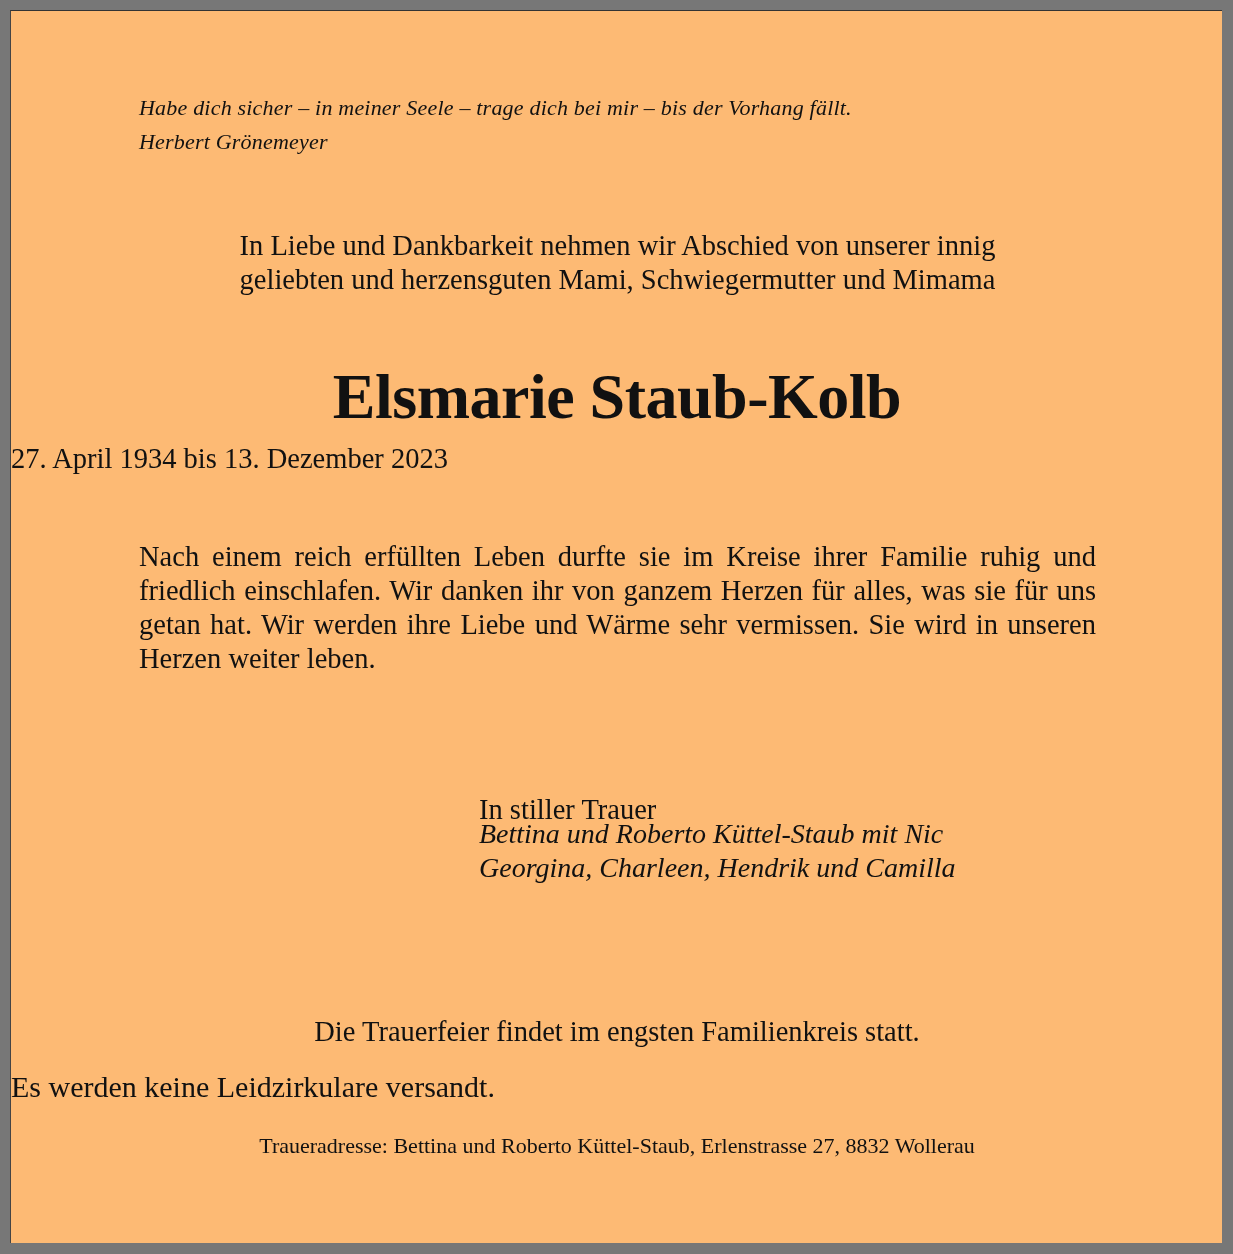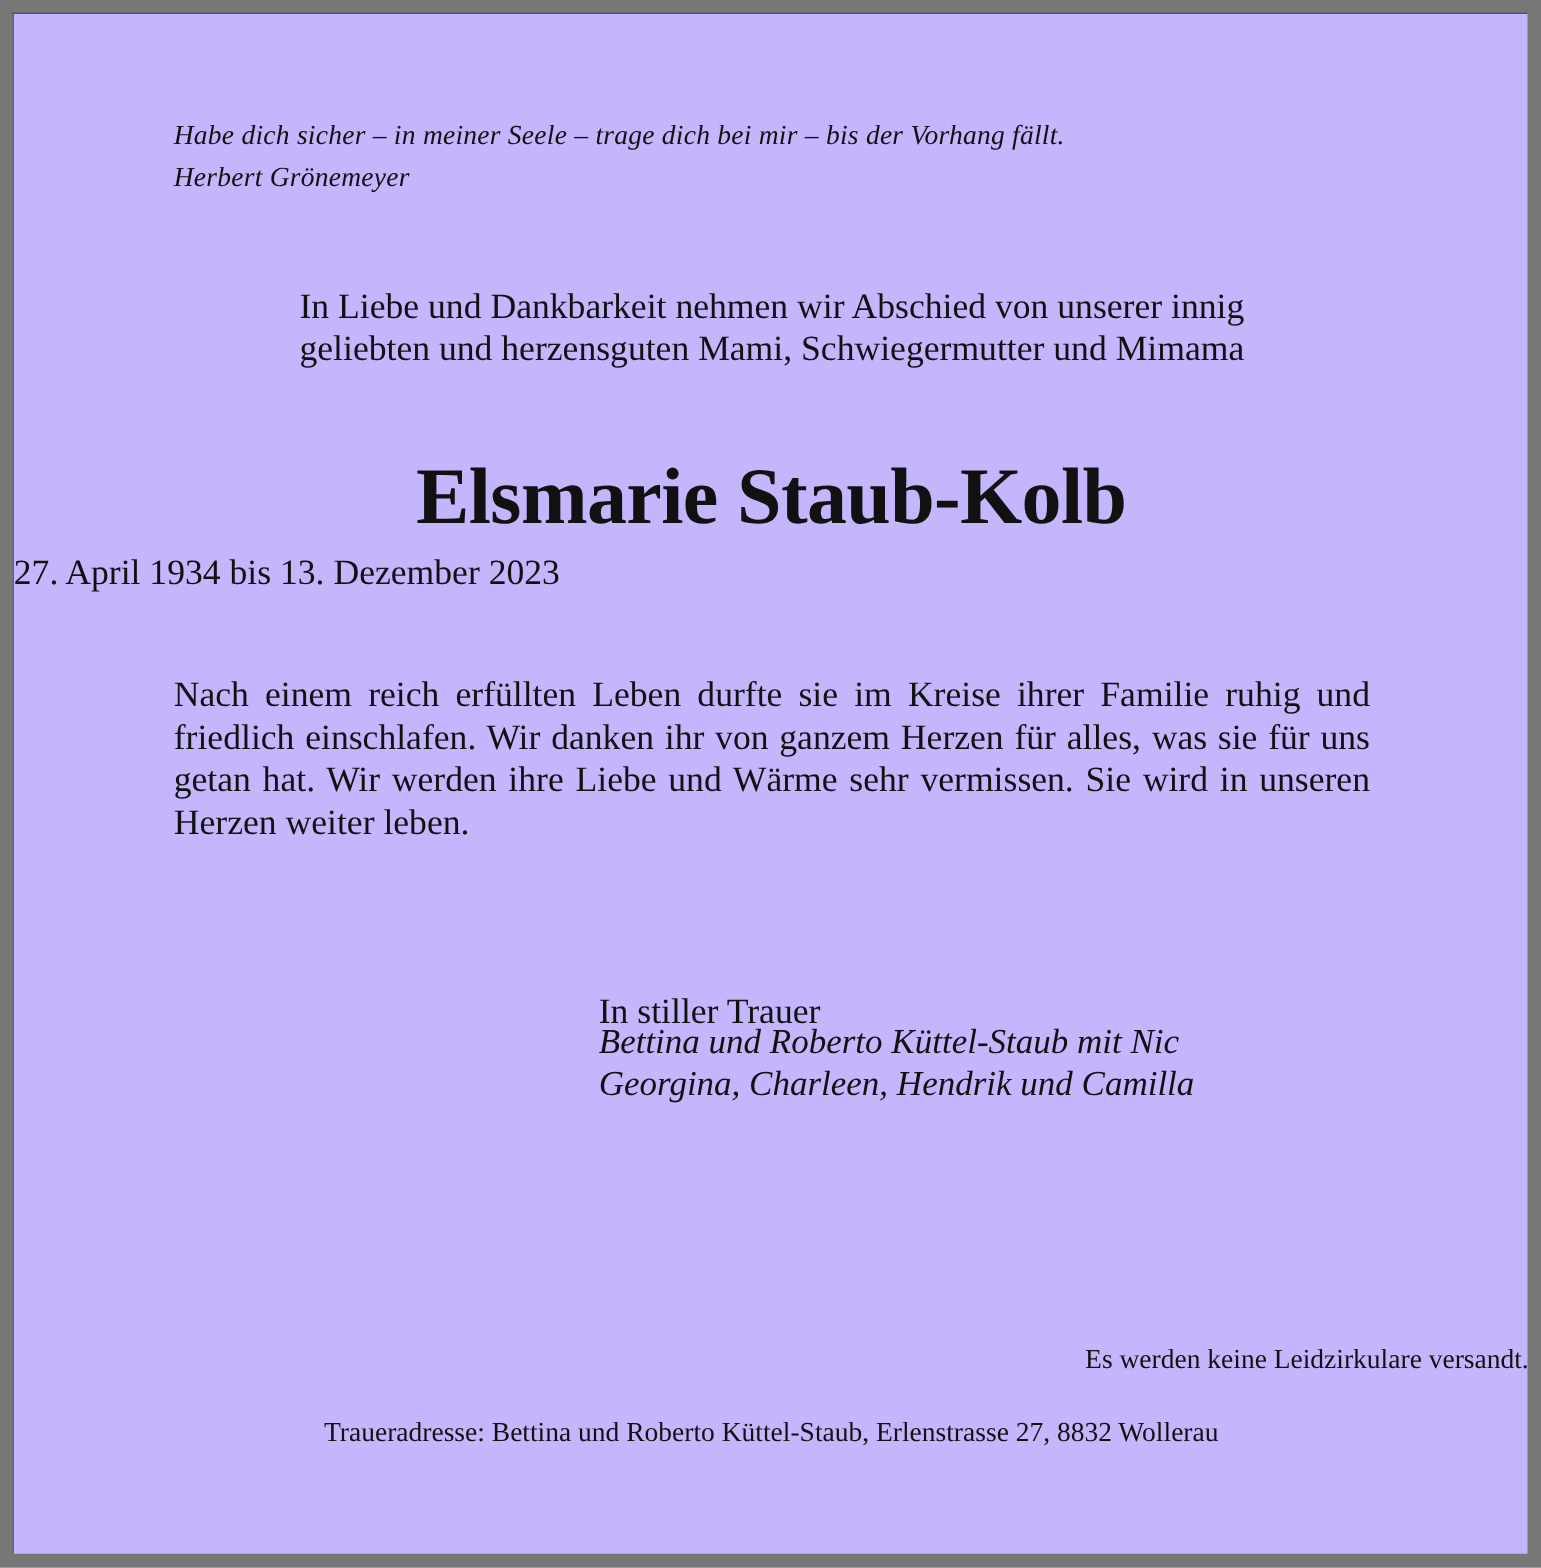--- a/index.html
+++ b/index.html
@@ -8,21 +8,21 @@
       background: #777777;
       position: relative;
       overflow: hidden;
       font-family: "Liberation Serif", "DejaVu Serif", serif;
       color: #111111;
     }
     .page {
       position: absolute;
       left: 10px; top: 10px;
       width: 1212px; height: 1233px;
-      background: #c4b5fd;
+      background: #fdba74;
       border-top: 1px solid #333;
       border-left: 1px solid #444;
       box-sizing: border-box;
     }
     .abs { position: absolute; white-space: nowrap; }
     .quote {
       left: 128px; top: 80px;
       font-style: italic;
       font-size: 22px;
       line-height: 34px;
@@ -71,22 +71,22 @@
     }
     .mourners .indent { padding-left: 33px; }
     .ceremony {
       left: 0; width: 1212px; top: 1003px;
       text-align: center;
       font-size: 28.5px;
       line-height: 36px;
     }
     .no-circular {
       left: 0; width: 1212px; top: 1058px;
-      text-align: right;
-      font-size: 22px;
+      text-align: left;
+      font-size: 30px;
       line-height: 36px;
     }
     .address {
       left: 0; width: 1212px; top: 1120px;
       text-align: center;
       font-size: 22px;
       line-height: 30px;
     }
   </style>
 </head>
@@ -110,18 +110,19 @@
 
   <div class="abs body-text">Nach einem reich erfüllten Leben durfte sie im Kreise ihrer Familie ruhig und friedlich einschlafen. Wir danken ihr von ganzem Herzen für alles, was sie für uns getan hat. Wir werden ihre Liebe und Wärme sehr vermissen. Sie wird in unseren Herzen weiter leben.</div>
 
   <div class="abs mourn-heading">In stiller Trauer</div>
 
   <div class="abs mourners">
     <div>Bettina und Roberto Küttel-Staub mit Nic</div>
     <div>Georgina, Charleen, Hendrik und Camilla</div>
   </div>
 
+  <div class="abs ceremony">Die Trauerfeier findet im engsten Familienkreis statt.</div>
 
   <div class="abs no-circular">Es werden keine Leidzirkulare versandt.</div>
 
   <div class="abs address">Traueradresse: Bettina und Roberto Küttel-Staub, Erlenstrasse 27, 8832 Wollerau</div>
 
 </div>
 
 </body></html>

